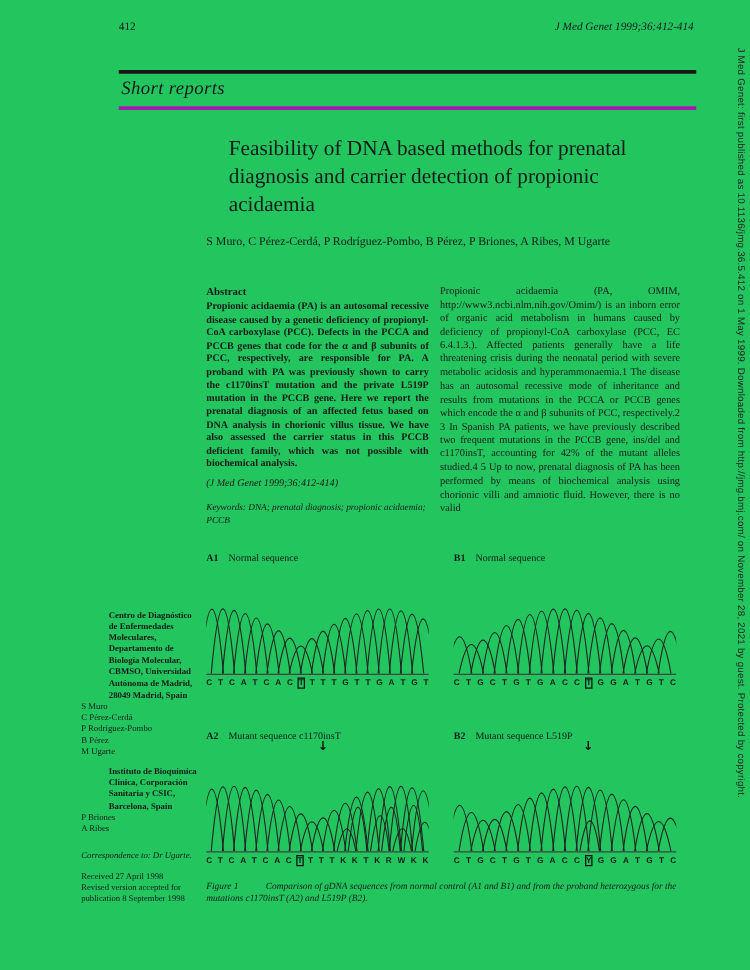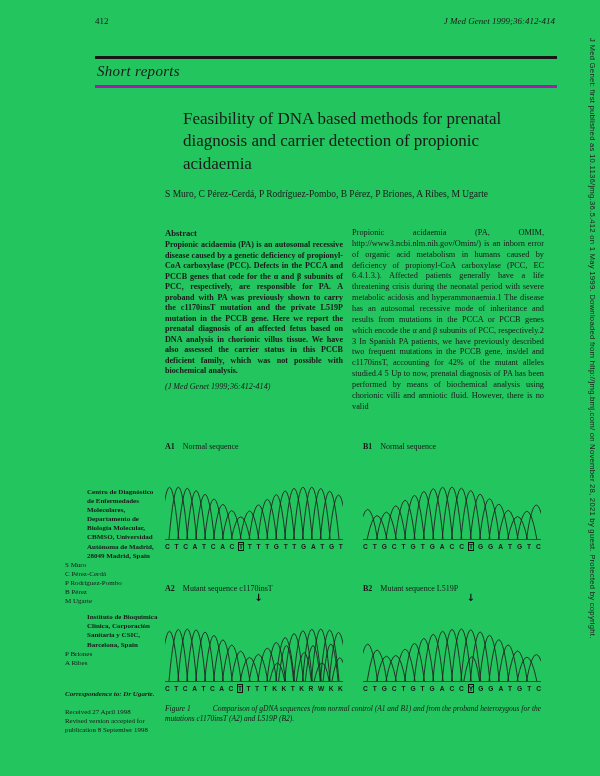--- a/index.html
+++ b/index.html
@@ -54,21 +54,21 @@
   }
 
   
   .margin-col {
     position:absolute; top:488px; left:65px; width:94px;
     font-size:7px; line-height:1.3;
   }
   .aff { font-weight:bold;margin-left:22px; }
   .aff-names { margin-bottom:7px; }
   .aff-name { font-weight:normal; }
-  .corresp { font-style:italic; margin:22px 0 9px;font-weight:bold; }
+  .corresp { font-style:italic; margin:12px 0 9px; }
   .dates { font-size:6.9px; }
 
   
   .figure-area {
     position:absolute; top:442px; left:165px; width:380px;
   }
   .panels {
     display:grid; grid-template-columns:180px 180px;
     column-gap:18px; row-gap:34px;
   }
@@ -127,20 +127,21 @@
   </div>
 
   <h1 class="title">Feasibility of DNA based methods for prenatal diagnosis and carrier detection of propionic acidaemia</h1>
 
   <div class="authors">S Muro, C Pérez-Cerdá, P Rodríguez-Pombo, B Pérez, P Briones, A Ribes, M Ugarte</div>
 
   <div class="abstract-col">
     <div class="abstract-heading">Abstract</div>
     <div class="abstract-body">Propionic acidaemia (PA) is an autosomal recessive disease caused by a genetic deficiency of propionyl-CoA carboxylase (PCC). Defects in the PCCA and PCCB genes that code for the α and β subunits of PCC, respectively, are responsible for PA. A proband with PA was previously shown to carry the c1170insT mutation and the private L519P mutation in the PCCB gene. Here we report the prenatal diagnosis of an affected fetus based on DNA analysis in chorionic villus tissue. We have also assessed the carrier status in this PCCB deficient family, which was not possible with biochemical analysis.</div>
     <div class="abstract-citation">(J Med Genet 1999;36:412-414)</div>
+    <div class="abstract-keywords">Keywords: DNA; prenatal diagnosis; propionic acidaemia; PCCB</div>
   </div>
 
   <div class="body-col">Propionic acidaemia (PA, OMIM, http://www3.ncbi.nlm.nih.gov/Omim/) is an inborn error of organic acid metabolism in humans caused by deficiency of propionyl-CoA carboxylase (PCC, EC 6.4.1.3.). Affected patients generally have a life threatening crisis during the neonatal period with severe metabolic acidosis and hyperammonaemia.1 The disease has an autosomal recessive mode of inheritance and results from mutations in the PCCA or PCCB genes which encode the α and β subunits of PCC, respectively.2 3 In Spanish PA patients, we have previously described two frequent mutations in the PCCB gene, ins/del and c1170insT, accounting for 42% of the mutant alleles studied.4 5 Up to now, prenatal diagnosis of PA has been performed by means of biochemical analysis using chorionic villi and amniotic fluid. However, there is no valid</div>
 
   <div class="margin-col">
     <div class="aff">Centro de Diagnóstico de Enfermedades Moleculares, Departamento de Biología Molecular, CBMSO, Universidad Autónoma de Madrid, 28049 Madrid, Spain</div>
     <div class="aff-names">
       <div class="aff-name">S Muro</div>
       <div class="aff-name">C Pérez-Cerdá</div>
       <div class="aff-name">P Rodríguez-Pombo</div>

